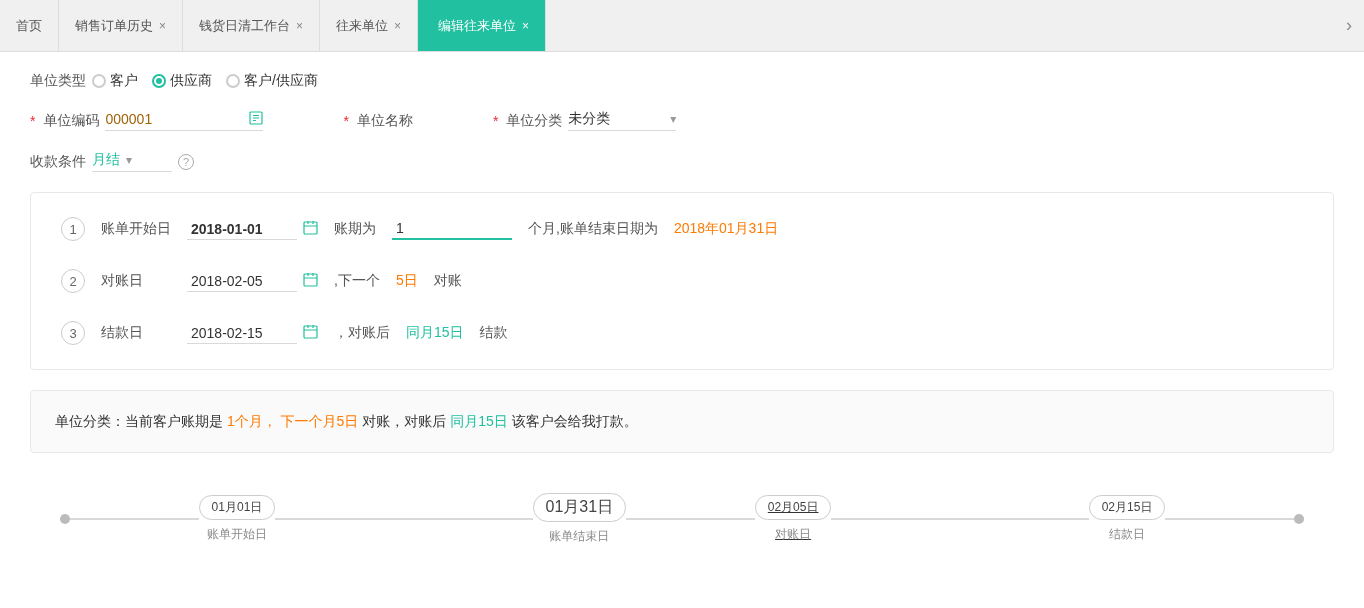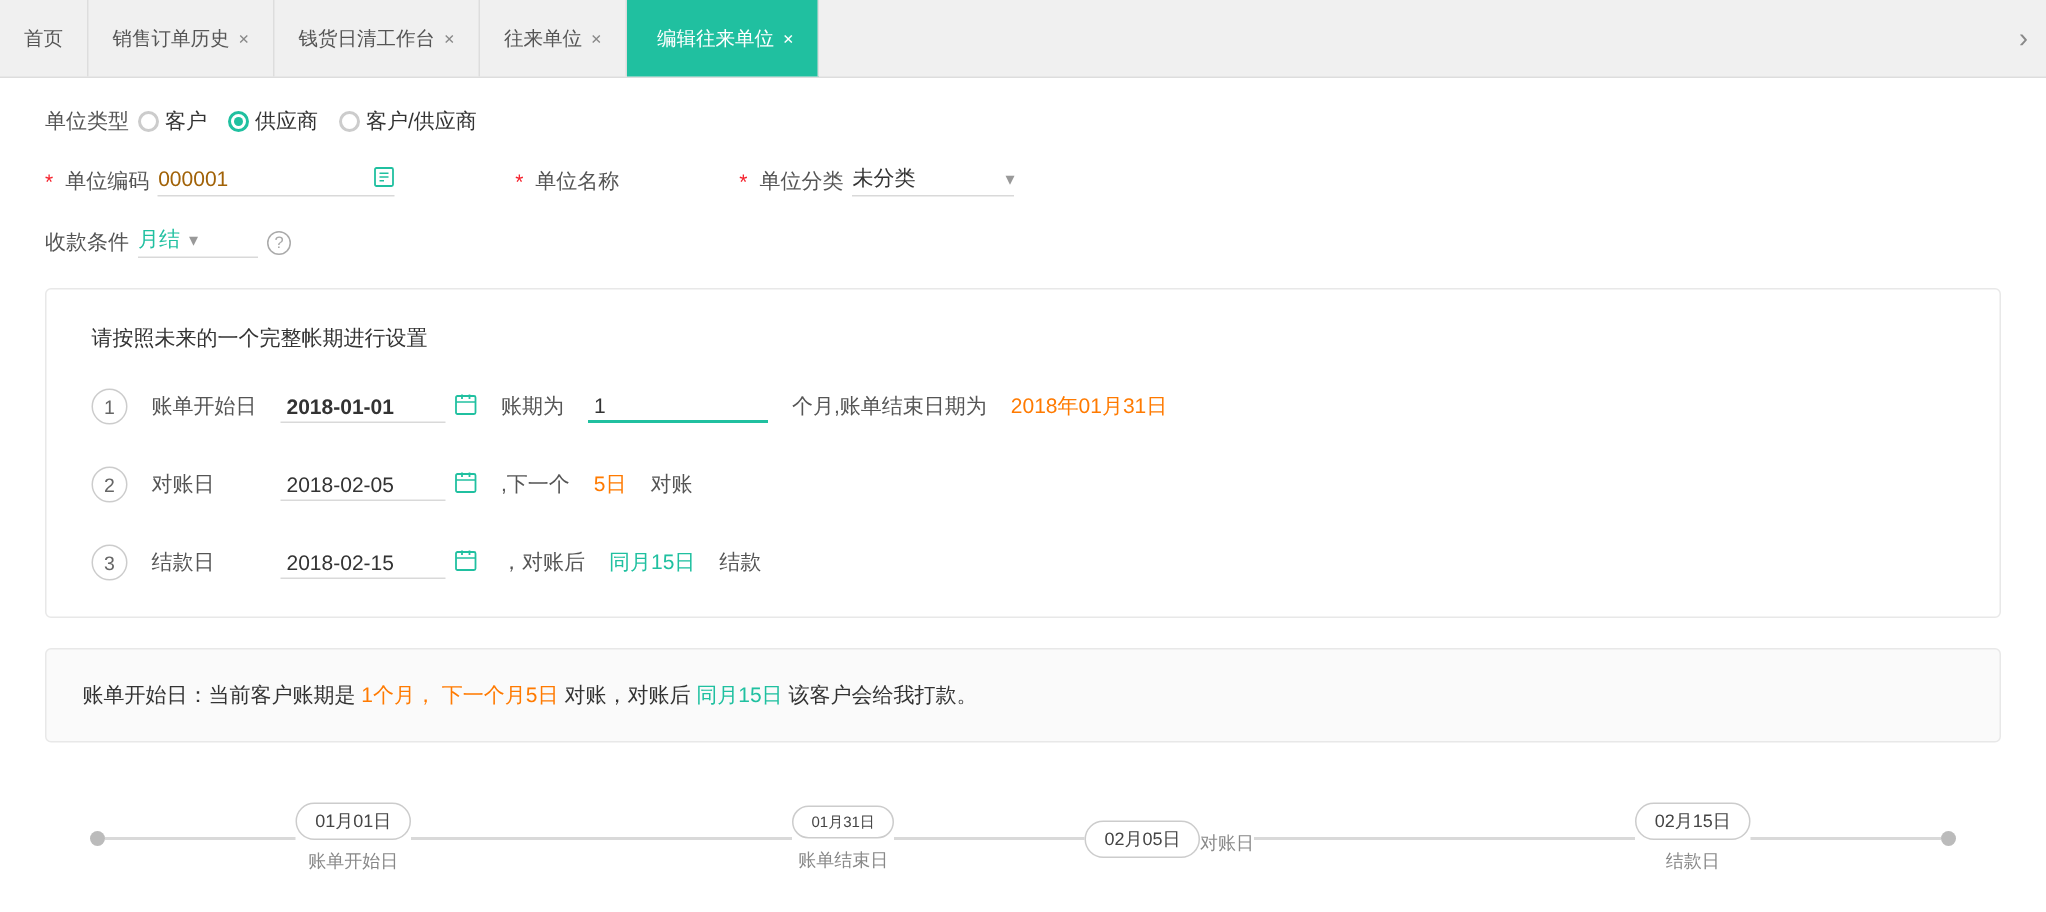--- a/index.html
+++ b/index.html
@@ -371,21 +371,20 @@
       <label>收款条件</label>
       <div class="select-field" style="min-width:80px;">
         <span class="select-value">月结</span>
         <span class="select-arrow">▾</span>
       </div>
       <span class="help-icon">?</span>
     </div>
   </div>
 
   <div class="panel-box">
-    <div class="panel-title">请按照未来的一个完整帐期进行设置</div>
 
     <div class="step-row">
       <div class="step-number">1</div>
       <span class="step-label">账单开始日</span>
       <div class="step-date-input">
         <input type="text" value="2018-01-01" style="width: 110px; font-weight: bold;">
         <span class="calendar-icon">
           <svg width="15" height="15" viewBox="0 0 15 15">
               <rect x="1" y="2" width="13" height="12" rx="1" stroke="#20c0a0" stroke-width="1.2" fill="none"></rect>
               <line x1="5" y1="1" x2="5" y2="4" stroke="#20c0a0" stroke-width="1.2"></line>
@@ -434,21 +433,21 @@
         </span>
       </div>
       <span class="step-desc">，对账后</span>
       <span class="step-desc highlight-teal">同月15日</span>
       <span class="step-desc">结款</span>
     </div>
   </div>
 
   <div class="preview-section">
     <div class="preview-text">
-      <span>账单开始日：当前客户账期是</span>
+      <span>单位分类：当前客户账期是</span>
       <span class="highlight-orange">1个月，</span>
       <span class="highlight-orange">下一个月5日</span>
       <span>对账，对账后</span>
       <span class="highlight-teal">同月15日</span>
       <span>该客户会给我打款。</span>
     </div>
   </div>
 
   <div class="timeline-section">
     <div style="display:flex; align-items:center; width:100%;">
@@ -458,27 +457,27 @@
       <div style="flex:1;height:2px;background:#d9d9d9;"></div>
 
       <div style="display:flex;flex-direction:column;align-items:center;">
         <div style="border:1px solid #ccc;border-radius:20px;padding:3px 12px;font-size:12px;color:#444;background:#fff;">01月01日</div>
         <div style="font-size:12px;color:#888;margin-top:6px;">账单开始日</div>
       </div>
 
       <div style="flex:2;height:2px;background:#d9d9d9;"></div>
 
       <div style="display:flex;flex-direction:column;align-items:center;">
-        <div style="border:1px solid #ccc;border-radius:20px;padding:3px 12px;font-size:10px;color:#444;background:#fff;">01月31日</div>
+        <div style="border:1px solid #ccc;border-radius:20px;padding:3px 12px;font-size:16px;color:#444;background:#fff;">01月31日</div>
         <div style="font-size:12px;color:#888;margin-top:6px;">账单结束日</div>
       </div>
 
       <div style="flex:1;height:2px;background:#d9d9d9;"></div>
 
-      <div style="display:flex;flex-direction:row;align-items:center;">
+      <div style="display:flex;flex-direction:column;align-items:center;text-decoration:underline;">
         <div style="border:1px solid #ccc;border-radius:20px;padding:3px 12px;font-size:12px;color:#444;background:#fff;">02月05日</div>
         <div style="font-size:12px;color:#888;margin-top:6px;">对账日</div>
       </div>
 
       <div style="flex:2;height:2px;background:#d9d9d9;"></div>
 
       <div style="display:flex;flex-direction:column;align-items:center;">
         <div style="border:1px solid #ccc;border-radius:20px;padding:3px 12px;font-size:12px;color:#444;background:#fff;">02月15日</div>
         <div style="font-size:12px;color:#888;margin-top:6px;">结款日</div>
       </div>

